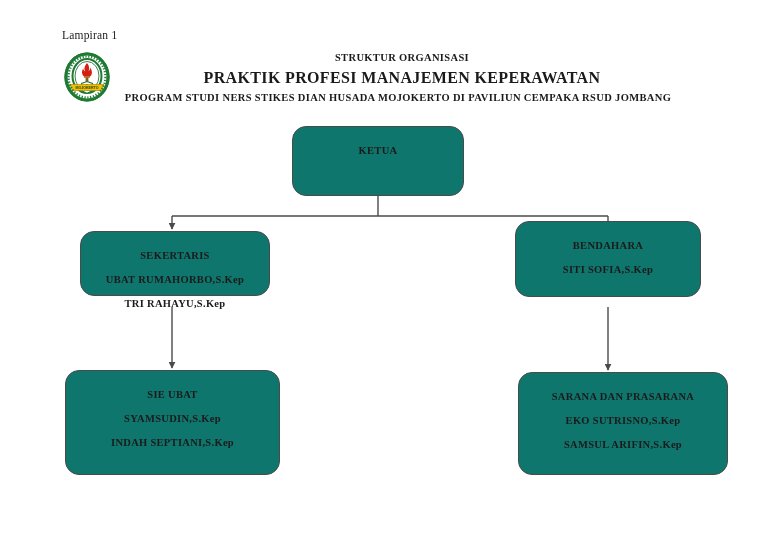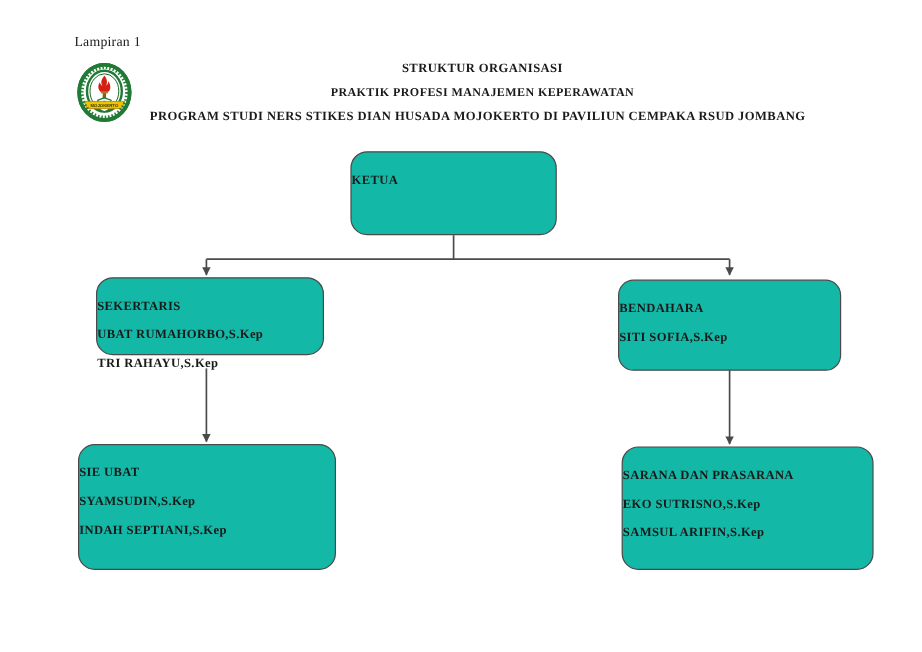--- a/index.html
+++ b/index.html
@@ -44,44 +44,44 @@
   }
   .title-line {
     font-weight: bold;
     font-size: 10.5px;
     letter-spacing: 0.35px;
     line-height: 20px;
     white-space: nowrap;
     padding-left: 36px;
   }
   .title-line.l1 { font-size: 10.5px; }
-  .title-line.l2 { font-size: 10px; }
+  .title-line.l2 { font-size: 16px; }
   .title-line.l3 { font-size: 10.5px; padding-left: 28px; text-align: center; }
 
   
   .node {
     position: absolute;
     box-sizing: border-box;
     border: 1px solid #4a4a4a;
     border-radius: 14px;
-    background: #14b8a6;
-    text-align: left;
+    background: #0f766e;
+    text-align: center;
     padding-top: 12px;
   }
   .node .line {
     font-size: 10.5px;
     font-weight: bold;
     letter-spacing: 0.3px;
     line-height: 24px;
     white-space: nowrap;
   }
 
   #node-ketua      { left: 292px; top: 126px; width: 172px; height: 70px; }
   #node-sekertaris { left: 80px;  top: 231px; width: 190px; height: 65px; }
-  #node-bendahara  { left: 515px; top: 233px; width: 186px; height: 76px; border-radius: 13px; }
+  #node-bendahara  { left: 515px; top: 221px; width: 186px; height: 76px; }
   #node-humas      { left: 65px;  top: 370px; width: 215px; height: 105px; }
   #node-sarana     { left: 518px; top: 372px; width: 210px; height: 103px; }
 
   
   #connectors {
     position: absolute;
     left: 0; top: 0;
     width: 768px;
     height: 543px;
     pointer-events: none;

